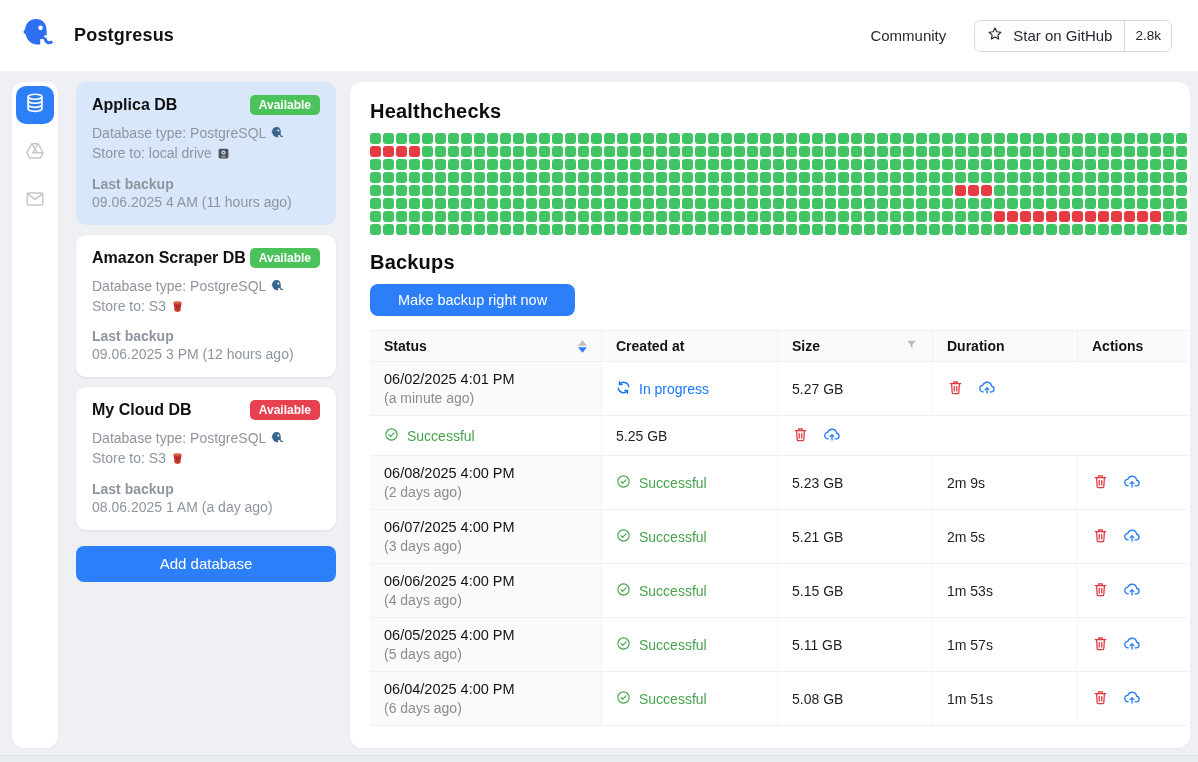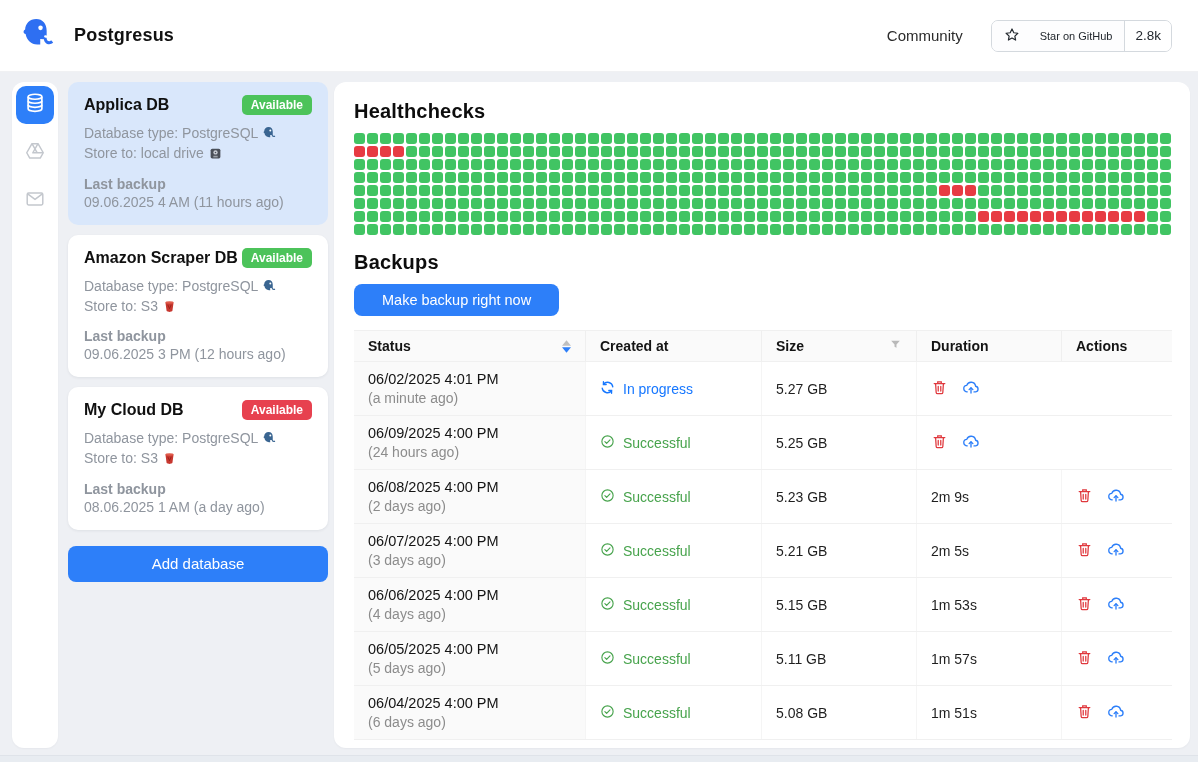--- a/index.html
+++ b/index.html
@@ -15,26 +15,26 @@
     border-bottom:1px solid #f0f1f3;
   }
   .brand{ display:flex; align-items:center; gap:14px; }
   .brand-title{ font-size:18px; font-weight:800; letter-spacing:.2px; color:#111; }
   .header-right{ display:flex; align-items:center; gap:28px; }
   .community{ font-size:15px; color:#2b2b2b; cursor:pointer; }
   .gh-widget{
     display:flex; align-items:stretch; border:1px solid #d4d9de; border-radius:7px;
     overflow:hidden; background:#fff; height:32px; cursor:pointer;
   }
-  .gh-left{ display:flex; align-items:center; gap:20px; padding:0 12px; font-size:11px;
+  .gh-left{ display:flex; align-items:center; gap:10px; padding:0 12px; font-size:15px;
     color:#24292f; background:#fdfdfe; }
   .gh-count{ display:flex; align-items:center; padding:0 10px; font-size:13.5px;
     color:#24292f; border-left:1px solid #d4d9de; background:#fff; }
   
-  .content{ display:flex; align-items:flex-start; padding:10px 8px 0 12px; gap:6px; height:676px; }
+  .content{ display:flex; align-items:flex-start; padding:10px 8px 0 12px; gap:14px; height:676px; }
   .rail{
     width:46px; background:#fff; border-radius:12px; height:666px;
     display:flex; flex-direction:column; align-items:center; padding-top:4px; gap:10px;
     box-shadow:0 1px 2px rgba(16,24,40,.04);
   }
   .rail-item{ width:38px; height:38px; border-radius:10px; display:flex;
     align-items:center; justify-content:center; cursor:pointer; }
   .rail-item.active{ background:#2d7ff9; }
   
   .db-col{ width:260px; margin-left:4px; display:flex; flex-direction:column; }
@@ -792,24 +792,20 @@
                     <span><svg width="18" height="18" viewBox="0 0 24 24" fill="none" stroke="#2d7ff9" stroke-width="1.8" stroke-linecap="round" stroke-linejoin="round">
                         <path d="M7 18.5a4.3 4.3 0 0 1-.6-8.6A6 6 0 0 1 18.1 11a3.8 3.8 0 0 1 .2 7.5H16"></path>
                         <path d="M12 20v-6.5"></path>
                         <path d="M9.5 15.5l2.5-2.5 2.5 2.5"></path>
                       </svg></span>
                   </span>
                 </span>
               </div>
             </div>
             <div class="trow">
-              <div class="td td-created">
-                <span class="created-main">06/09/2025 4:00 PM</span>
-                <span class="created-ago">(24 hours ago)</span>
-              </div>
               <div class="td">
                 <span class="status-wrap" style="color:#47a34c">
                   <span><svg width="15" height="15" viewBox="0 0 24 24" fill="none" stroke="#47a34c" stroke-width="1.8">
                       <circle cx="12" cy="12" r="9"></circle>
                       <path d="M7.8 12.3l2.8 2.8 5.4-5.8" stroke-linecap="round" stroke-linejoin="round"></path>
                     </svg></span>
                   <span>Successful</span>
                 </span>
               </div>
               <div class="td">

